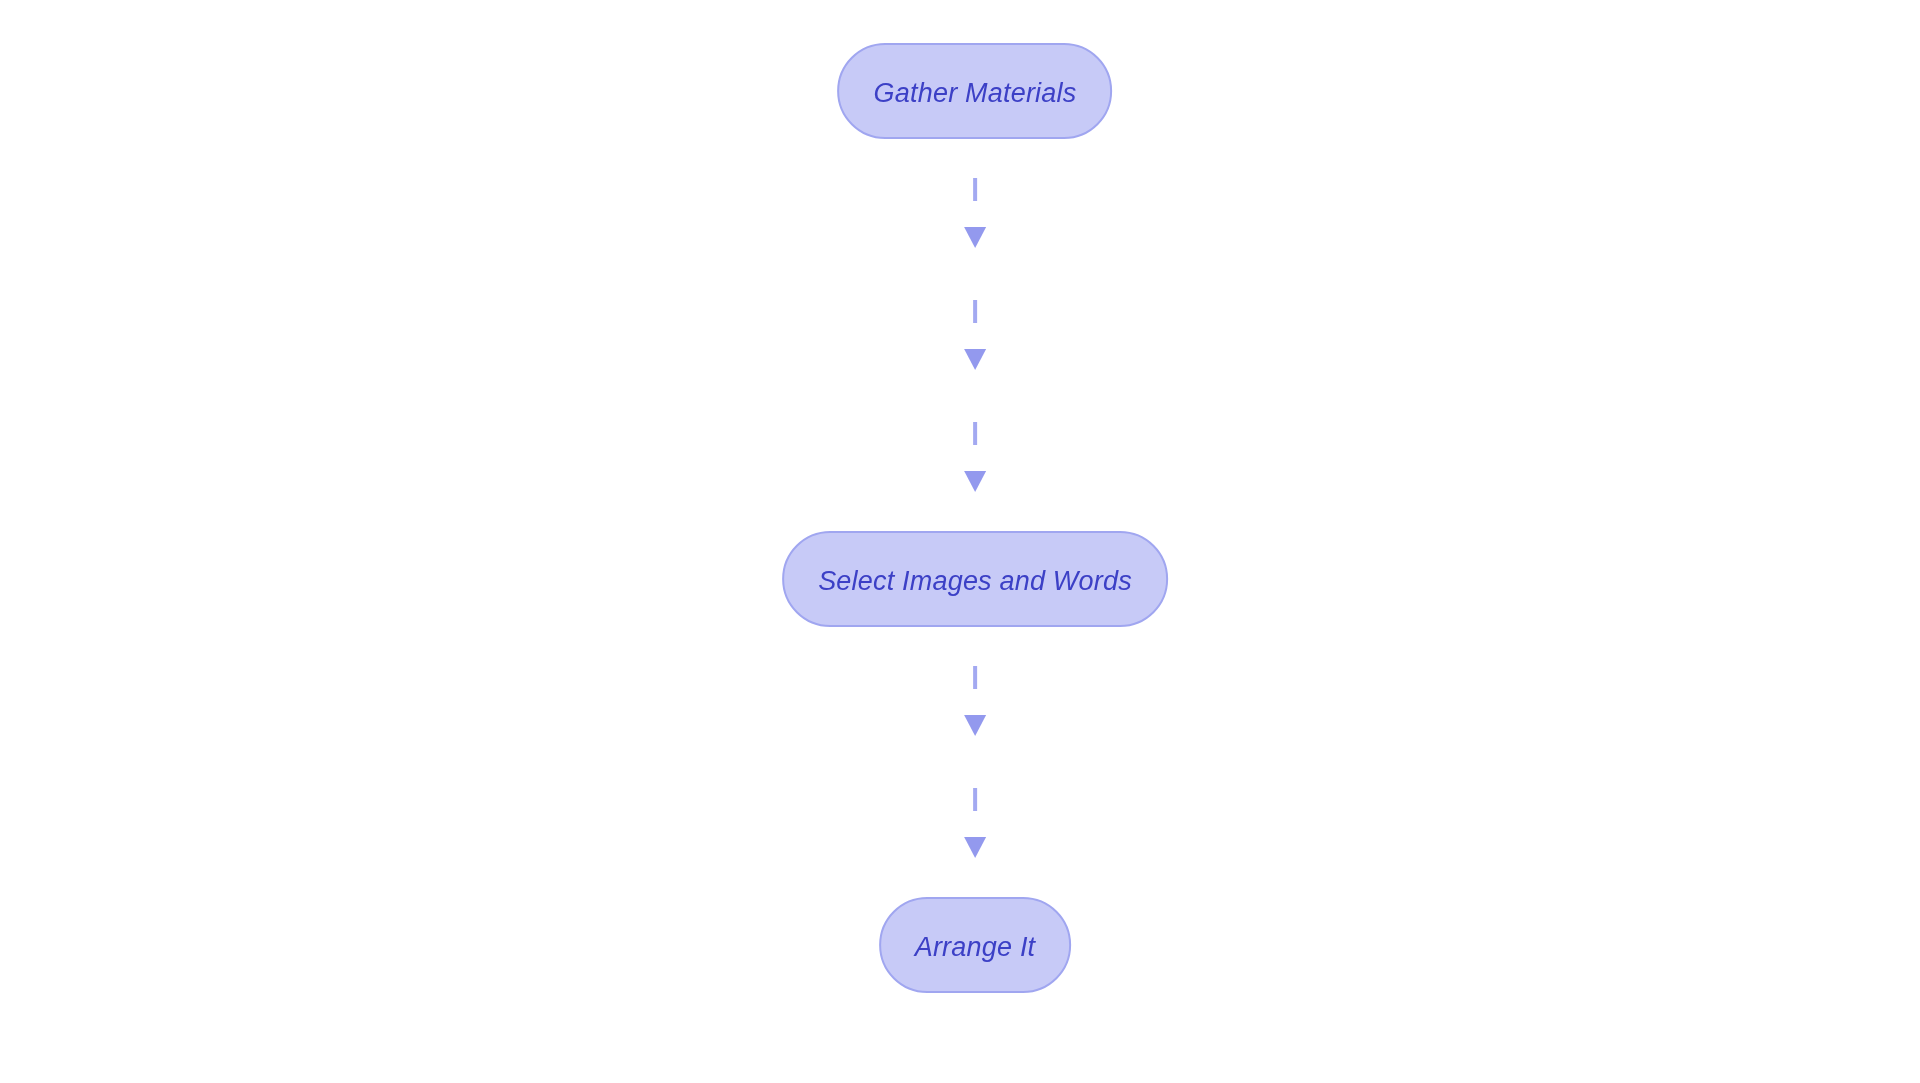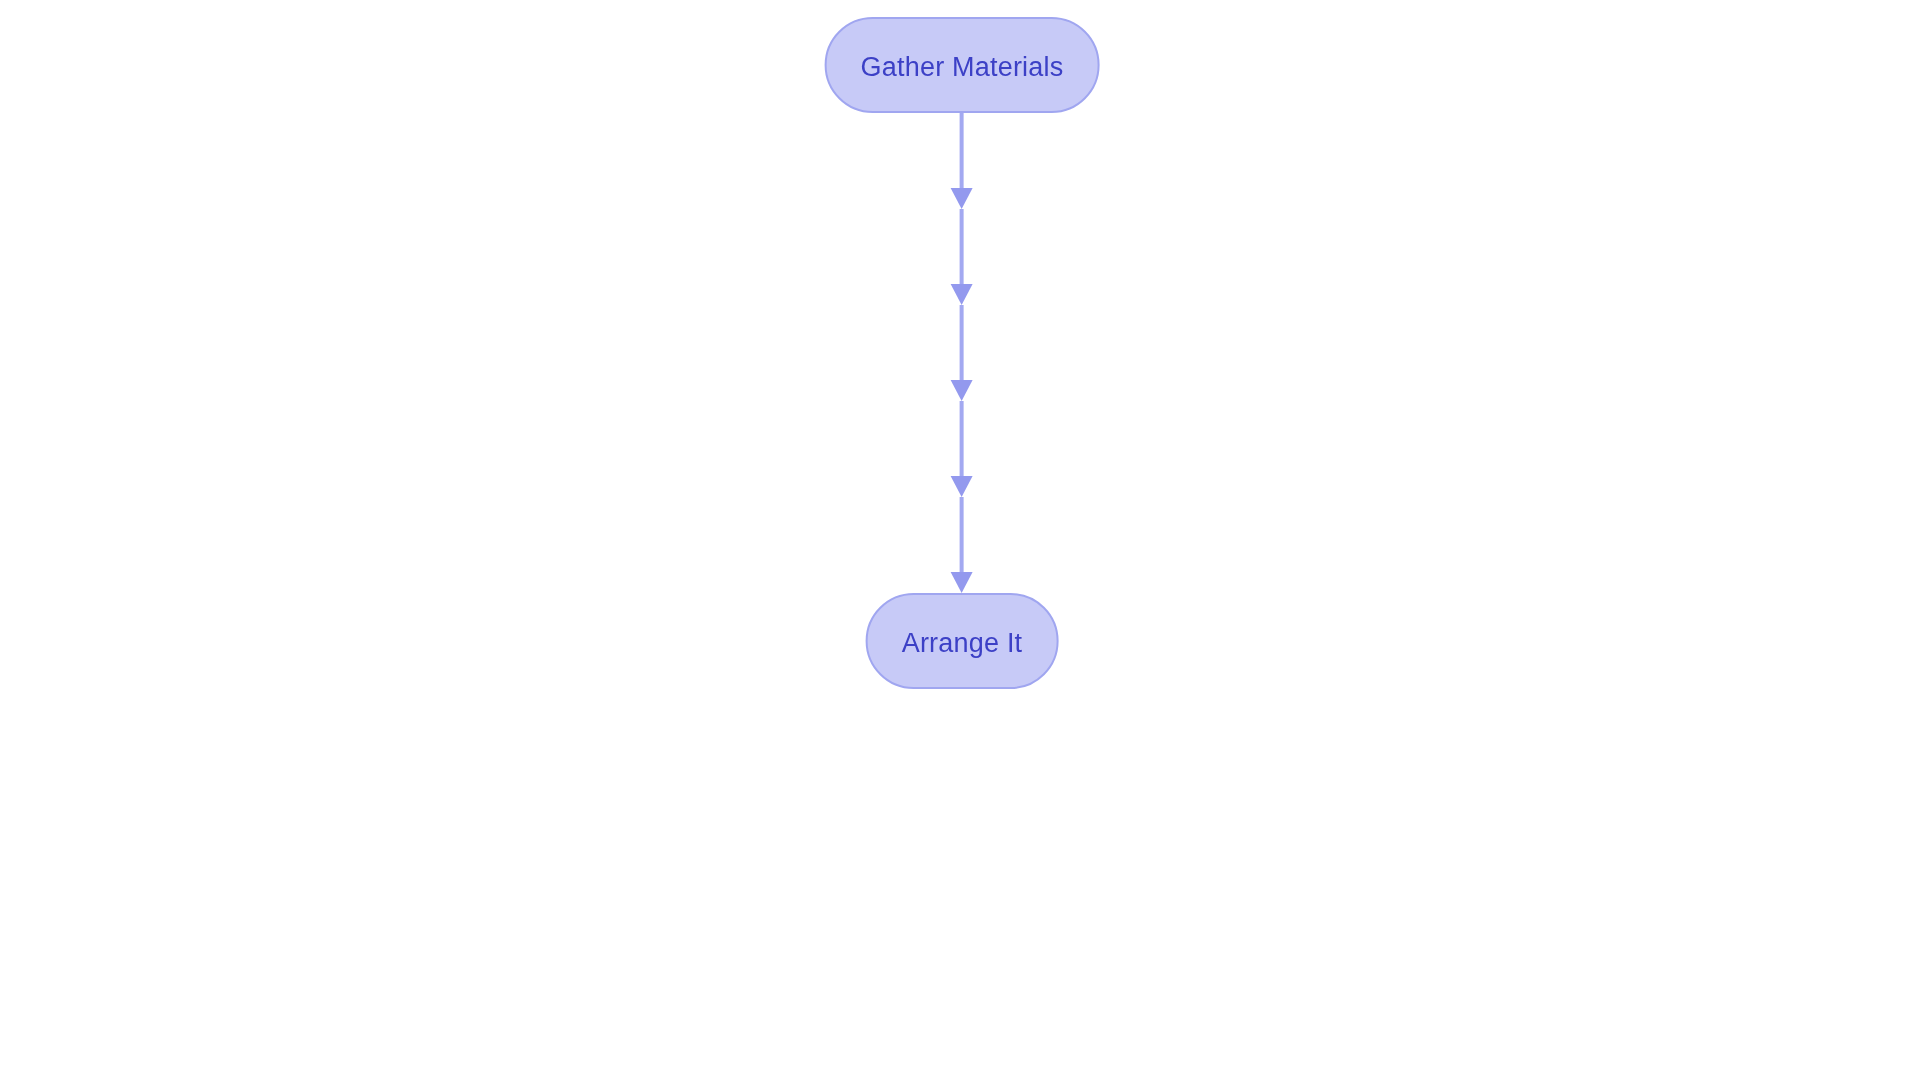--- a/index.html
+++ b/index.html
@@ -3,21 +3,21 @@
 <meta charset="utf-8">
 <style>
   :root {
     --background: #ffffff;
     --node-fill: #c7caf7;
     --node-border: #a0a6f0;
     --node-text: #3c40c6;
     --arrow-line: #a3a9f1;
     --arrow-head: #9399ee;
   }
-  * { margin: 0; padding: 0; box-sizing: border-box; }
+  * { margin: 13px; padding: 0; box-sizing: border-box; font-style: italic; }
   html, body {
     width: 1920px;
     height: 1083px;
     background: var(--background);
     overflow: hidden;
     font-family: "Liberation Sans", "DejaVu Sans", sans-serif;
   }
   .canvas {
     position: absolute;
     top: 17px;
@@ -76,20 +76,21 @@
     <div class="line"></div>
     <div class="head"></div>
   </div>
 
 
   <div class="connector">
     <div class="line"></div>
     <div class="head"></div>
   </div>
 
+  <div class="node">Select Images and Words</div>
 
   <div class="connector">
     <div class="line"></div>
     <div class="head"></div>
   </div>
 
 
   <div class="connector">
     <div class="line"></div>
     <div class="head"></div>

